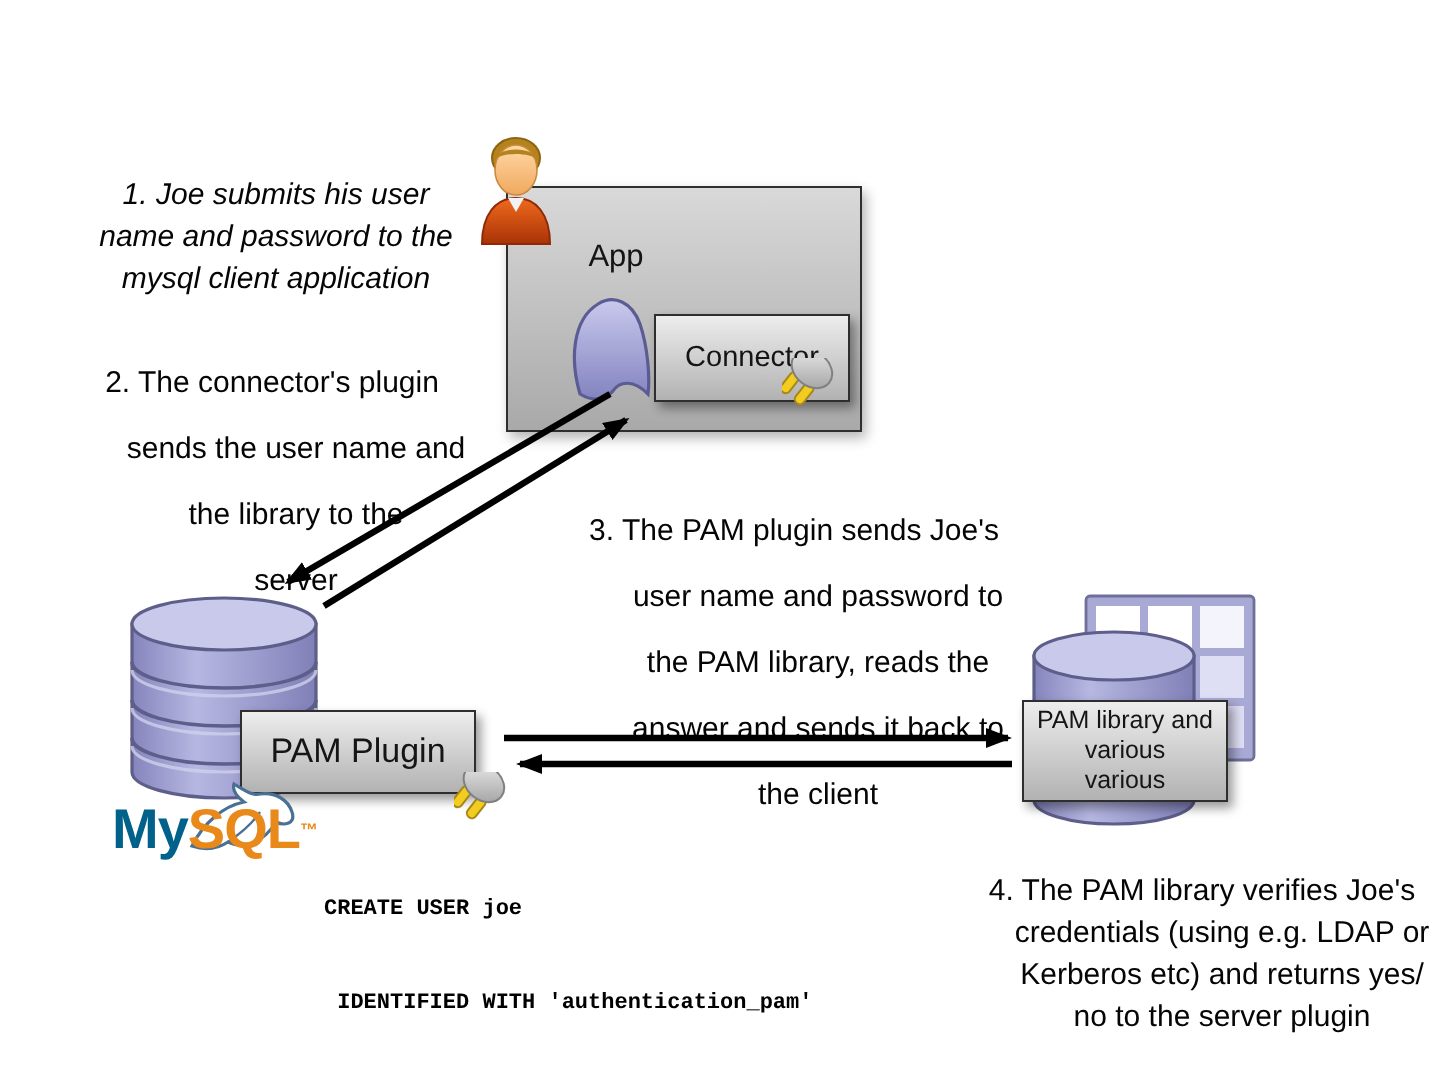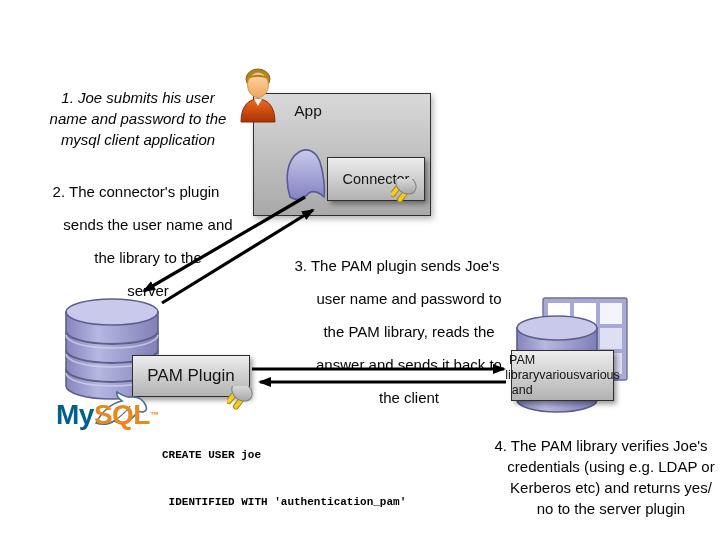--- a/index.html
+++ b/index.html
@@ -17,25 +17,25 @@
     position:absolute;border:1.5px solid #2e2e2e;
     background:linear-gradient(#ededed,#b2b2b2);
     box-shadow:2.5px 3px 5px rgba(0,0,0,0.40);
     display:flex;align-items:center;justify-content:center;
   }
   .appbox{
     background:linear-gradient(#d9d9d9,#a9a9a9);
     box-shadow:2px 3px 6px rgba(0,0,0,0.30);
     display:block;
   }
-  .app-label{position:absolute;left:30px;top:8px;width:48px;text-align:center;
+  .app-label{position:absolute;left:30px;top:26px;width:48px;text-align:center;
     font-size:15.5px;color:#151515;}
   .connector-label{font-size:14.5px;color:#151515;}
   .pamplugin-label{font-size:17px;color:#151515;}
-  .pamlib{flex-direction:row;font-size:12.5px;line-height:15px;text-align:center;color:#151515;}
+  .pamlib{flex-direction:column;font-size:12.5px;line-height:15px;text-align:center;color:#151515;}
 
   .icon{position:absolute;}
   .code{
     position:absolute;left:162px;top:417px;
     font-family:"Liberation Mono","DejaVu Sans Mono",monospace;
     font-weight:bold;font-size:11px;line-height:15.5px;color:#000;
     white-space:pre;
   }
   .mysql-word{position:absolute;left:56px;top:400px;
     font-size:28px;font-weight:bold;letter-spacing:-0.5px;line-height:30px;}
@@ -138,21 +138,21 @@
     <path d="M6,17 L6,91 A46,13 0 0 0 98,91 L98,17 Z" fill="url(#cylBody)" stroke="#5e5e8a" stroke-width="1.6"></path>
     <path d="M6,36 A46,13 0 0 0 98,36" fill="none" stroke="#5e5e8a" stroke-width="1.8"></path>
     <path d="M6,40 A46,13 0 0 0 98,40" fill="none" stroke="#cfcfec" stroke-width="1.6" opacity="0.8"></path>
     <path d="M6,55 A46,13 0 0 0 98,55" fill="none" stroke="#5e5e8a" stroke-width="1.8"></path>
     <path d="M6,59 A46,13 0 0 0 98,59" fill="none" stroke="#cfcfec" stroke-width="1.6" opacity="0.8"></path>
     <path d="M6,74 A46,13 0 0 0 98,74" fill="none" stroke="#5e5e8a" stroke-width="1.8"></path>
     <path d="M6,78 A46,13 0 0 0 98,78" fill="none" stroke="#cfcfec" stroke-width="1.6" opacity="0.8"></path>
     <ellipse cx="52" cy="17" rx="46" ry="13" fill="#c9c9ec" stroke="#5e5e8a" stroke-width="1.6"></ellipse>
   </svg>
 
-  <div class="gbox" style="left:132px;top:355px;width:116px;height:40px;">
+  <div class="gbox" style="left:120px;top:355px;width:116px;height:40px;">
     <span class="pamplugin-label">PAM Plugin</span>
   </div>
 
   <svg class="icon" style="left:227px;top:386px;" width="33" height="30" viewBox="0 0 33 30">
     <g transform="rotate(38 16 14)">
       <rect x="3" y="14" width="5" height="12" rx="2.4" fill="#f2cc1e" stroke="#a8871a" stroke-width="1"></rect>
       <rect x="12" y="14" width="5" height="12" rx="2.4" fill="#f2cc1e" stroke="#a8871a" stroke-width="1"></rect>
       <ellipse cx="10" cy="8" rx="11" ry="8.5" fill="url(#plugBody)" stroke="#808080" stroke-width="1"></ellipse>
     </g>
   </svg>

